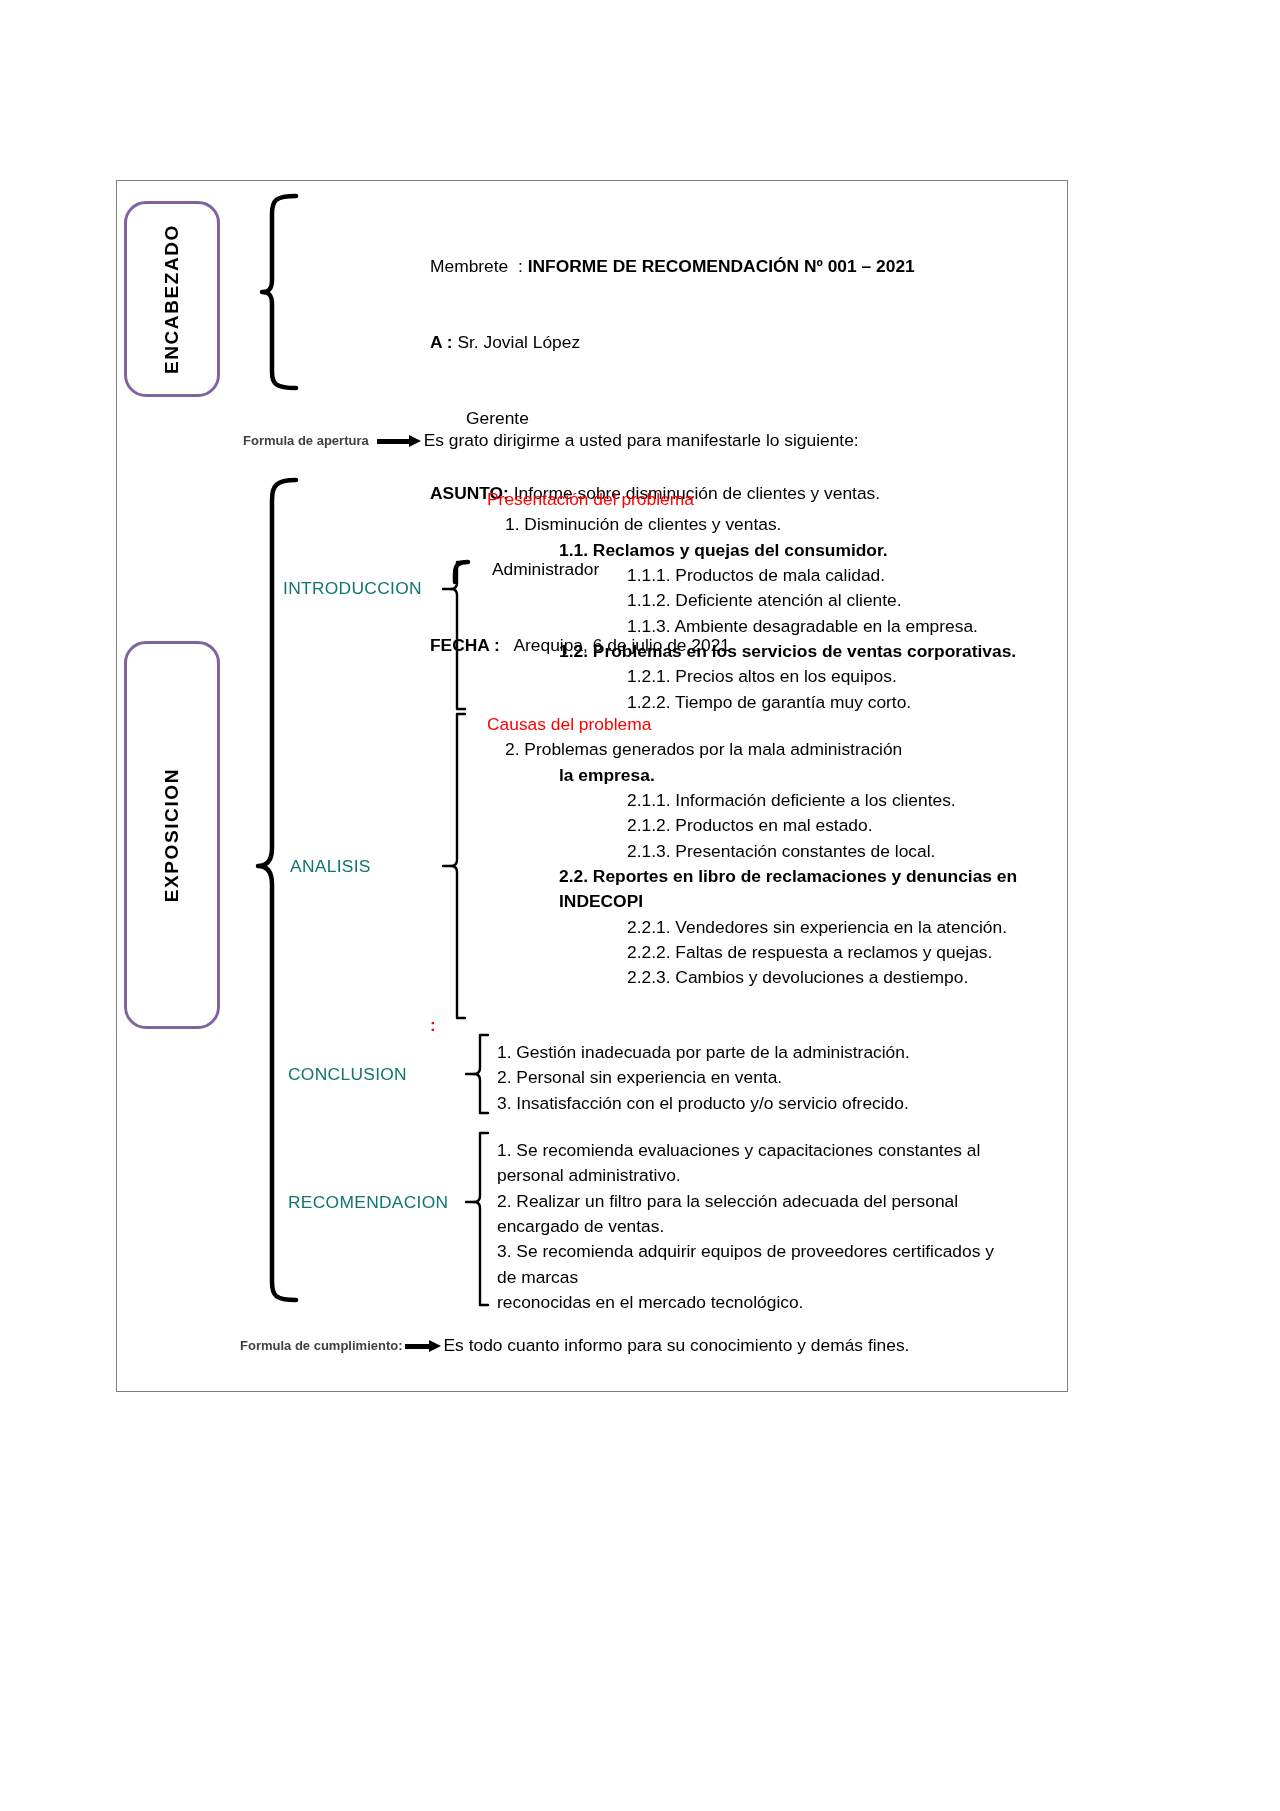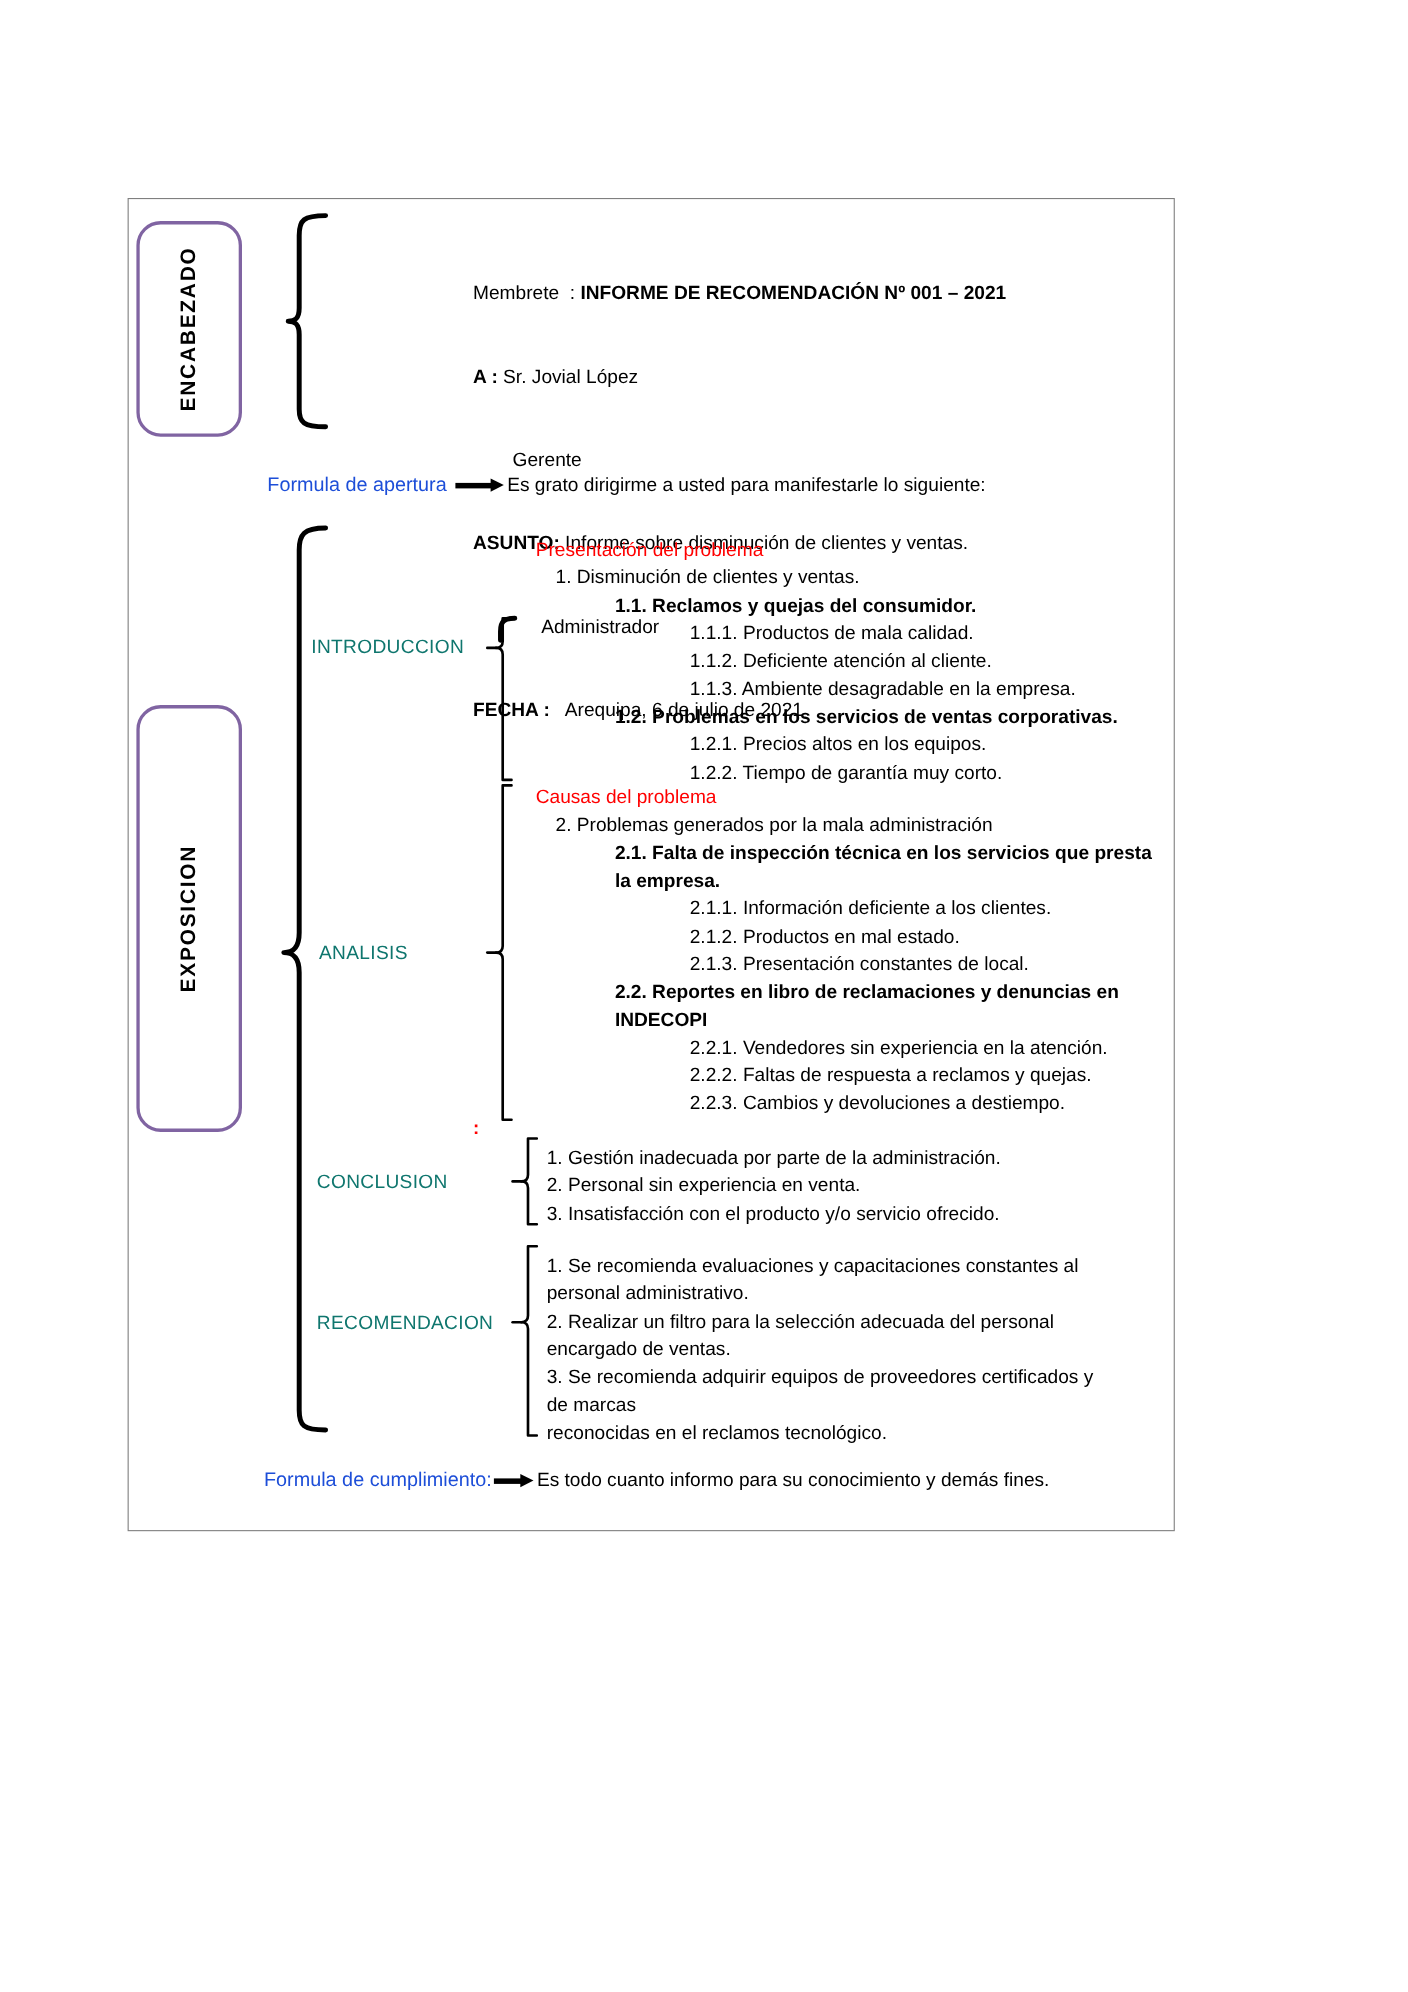--- a/index.html
+++ b/index.html
@@ -29,21 +29,21 @@
   
   #header-block{left:392px;top:203px;width:620px;margin-left:38px;}
   #header-block .ln{display:block;}
   .ind1{display:inline-block;width:36px;}
   .ind2{display:inline-block;width:62px;}
 
   
   .formula-row{position:absolute;display:flex;align-items:center;}
   #apertura-row{left:243px;top:430px;}
   #cumpl-row{left:240px;top:1335px;}
-  .formula-label{font-size:18px;font-weight:normal;color:#1d4ed8;
+  .formula-label{font-size:13px;font-weight:bold;color:#404040;
                  font-family:"Liberation Sans",sans-serif;white-space:nowrap;}
   .formula-text{font-size:17.4px;color:#000;font-family:"Liberation Sans",sans-serif;
                 white-space:nowrap;}
   .arrow{display:inline-block;position:relative;height:12px;margin:0 3px 0 8px;}
   .arrow .shaft{position:absolute;left:0;top:4px;height:5px;background:#000;}
   .arrow .head{position:absolute;top:0;width:0;height:0;
                border-top:6.5px solid transparent;border-bottom:6.5px solid transparent;
                border-left:12px solid #000;}
 
   
@@ -137,21 +137,20 @@
       <span class="ln l3">1.1.3. Ambiente desagradable en la empresa.</span>
       <span class="ln l2 b">1.2. Problemas en los servicios de ventas corporativas.</span>
       <span class="ln l3">1.2.1. Precios altos en los equipos.</span>
       <span class="ln l3">1.2.2. Tiempo de garantía muy corto.</span>
     </div>
 
   <div class="sec-label" style="left:290px;top:856px;">ANALISIS</div>
   <div class="sec-body" id="body-analisis" style="left:487px;top:712px;width:580px;">
       <span class="ln l0 red">Causas del problema</span>
       <span class="ln l1">2. Problemas generados por la mala administración</span>
-      <span class="ln l2 b">2.1. Falta de inspección técnica en los servicios que presta</span>
       <span class="ln l2 b">la empresa.</span>
       <span class="ln l3">2.1.1. Información deficiente a los clientes.</span>
       <span class="ln l3">2.1.2. Productos en mal estado.</span>
       <span class="ln l3">2.1.3. Presentación constantes de local.</span>
       <span class="ln l2 b">2.2. Reportes en libro de reclamaciones y denuncias en</span>
       <span class="ln l2 b">INDECOPI</span>
       <span class="ln l3">2.2.1. Vendedores sin experiencia en la atención.</span>
       <span class="ln l3">2.2.2. Faltas de respuesta a reclamos y quejas.</span>
       <span class="ln l3">2.2.3. Cambios y devoluciones a destiempo.</span>
     </div>
@@ -166,21 +165,21 @@
     </div>
 
   <div class="sec-label" style="left:288px;top:1192px;">RECOMENDACION</div>
   <div class="sec-body" id="body-recomendacion" style="left:497px;top:1138px;width:570px;">
       <span class="ln l0">1. Se recomienda evaluaciones y capacitaciones constantes al</span>
       <span class="ln l0">personal administrativo.</span>
       <span class="ln l0">2. Realizar un filtro para la selección adecuada del personal</span>
       <span class="ln l0">encargado de ventas.</span>
       <span class="ln l0">3. Se recomienda adquirir equipos de proveedores certificados y</span>
       <span class="ln l0">de marcas</span>
-      <span class="ln l0">reconocidas en el reclamos tecnológico.</span>
+      <span class="ln l0">reconocidas en el mercado tecnológico.</span>
     </div>
 
   <div class="formula-row" id="cumpl-row">
     <span class="formula-label">Formula de cumplimiento:</span>
     <span class="arrow" style="width:36px;margin-left:2px;">
       <span class="shaft" style="width:26px;"></span>
         <span class="head" style="left:24px;"></span>
     </span>
     <span class="formula-text">Es todo cuanto informo para su conocimiento y demás fines.</span>
   </div>

